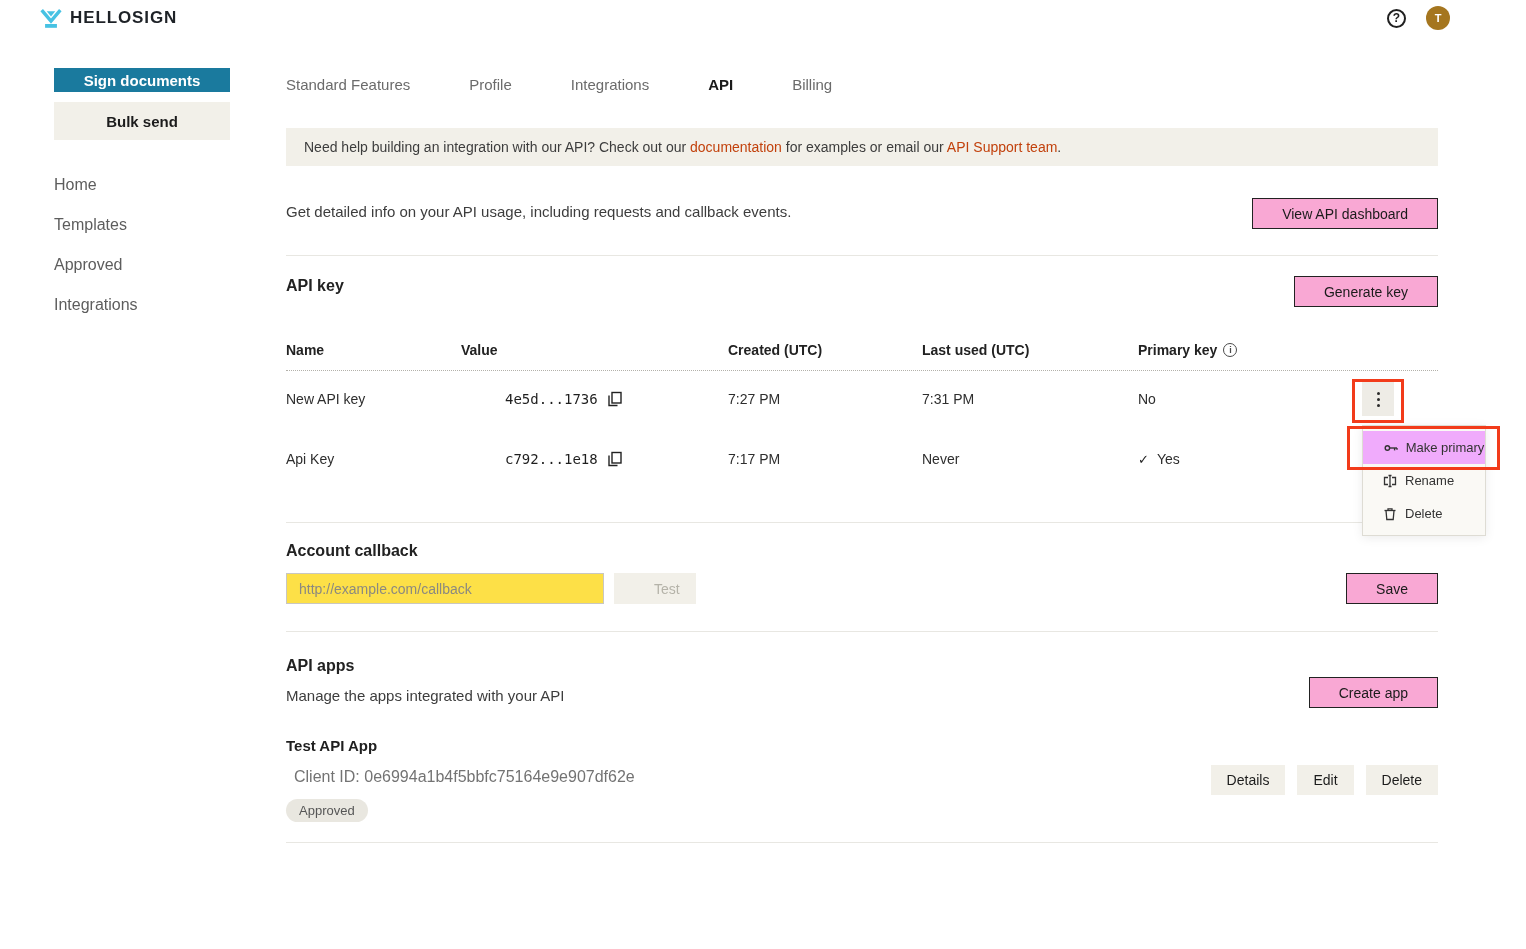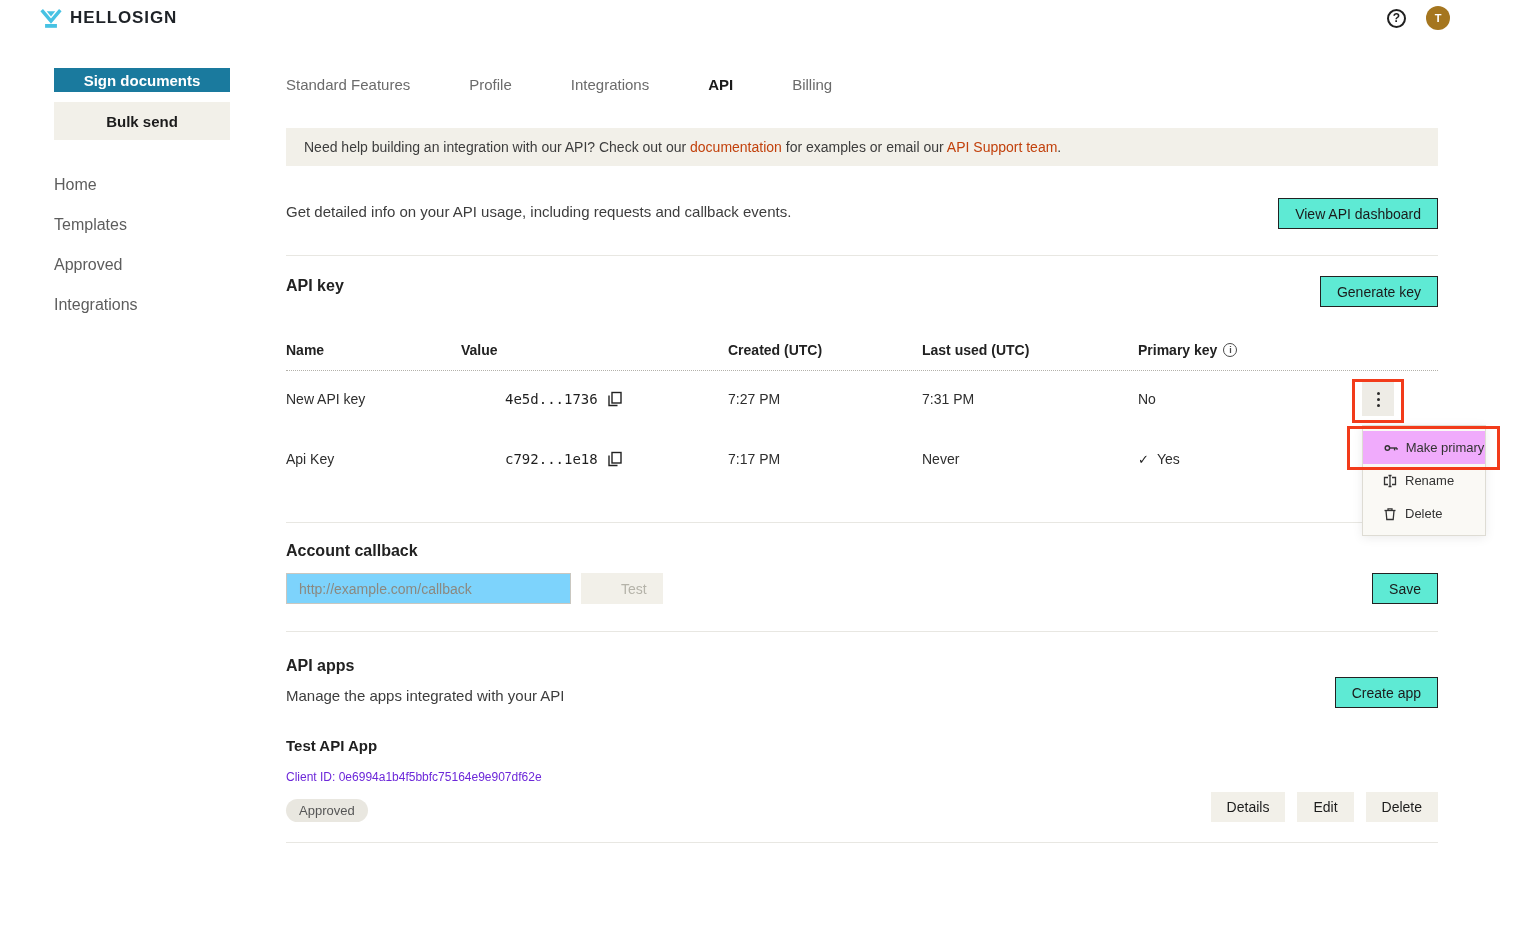--- a/index.html
+++ b/index.html
@@ -65,22 +65,22 @@
   }
   .banner a { color: #c2410c; text-decoration: none; cursor: pointer; }
 
   
   .section-row { display: flex; justify-content: space-between; align-items: flex-start; }
   .sec-title { font-size: 16px; font-weight: bold; color: #222; line-height: 20px; }
   .sec-desc { font-size: 15px; color: #3d3d3d; margin-top: 11px; line-height: 18px; }
   .divider { border: none; border-top: 1px solid #e8e7e2; margin: 0; }
 
   .btn-outline {
-    background: #5eead4; border: 1px solid #222; color: #1b1b1b;
-    height: 31px; padding: 0 16px; font-family: inherit; font-size: 14px;
+    background: #f9a8d4; border: 1px solid #222; color: #1b1b1b;
+    height: 31px; padding: 0 29px; font-family: inherit; font-size: 14px;
     display: inline-flex; align-items: center; cursor: pointer; white-space: nowrap;
   }
   .btn-beige {
     background: #f2f0e9; border: none; color: #1c1c1c;
     height: 30px; padding: 0 16px; font-family: inherit; font-size: 14px;
     display: inline-flex; align-items: center; cursor: pointer; white-space: nowrap;
   }
   .btn-beige.disabled { color: #b5b3a9; cursor: default; padding-left: 40px; }
 
   .sect-apidash { margin-top: 26px; }
@@ -137,34 +137,34 @@
     height: 33px; display: flex; align-items: center; gap: 8px;
     padding-left: 20px; font-size: 13px; color: #333; cursor: pointer;
   }
   .menu-item.hover { background: #f0abfc; justify-content: center; }
   .menu-item svg { flex: none; }
 
   
   .sect-callback { margin-top: 18px; }
   .cb-row { display: flex; align-items: center; margin-top: 12px; }
   .cb-input {
-    width: 285px; height: 31px; border: 1px solid #c9c7c0; background: #7dd3fc;
+    width: 318px; height: 31px; border: 1px solid #c9c7c0; background: #fde047;
     padding: 0 12px; font-family: inherit; font-size: 14px; color: #333;
   }
   .cb-input::placeholder { color: #8b8980; }
   .cb-test { margin-left: 10px; height: 31px; }
   .cb-save { margin-left: auto; }
   .div-2 { margin-top: 27px; }
 
   
   .sect-apps { margin-top: 24px; }
   .sect-apps .btn-outline { margin-top: 21px; }
-  .app-row { display: flex; justify-content: space-between; align-items: flex-end; margin-top: 29px; }
+  .app-row { display: flex; justify-content: space-between; align-items: center; margin-top: 29px; }
   .app-name { font-size: 15px; font-weight: bold; color: #1f1f1f; line-height: 18px; }
-  .app-client { font-size: 12px; color: #6d28d9; margin-top: 13px; line-height: 18px; }
+  .app-client { font-size: 16px; color: #737373; margin-top: 13px; line-height: 18px; margin-left: 8px; }
   .badge {
     display: inline-flex; align-items: center; margin-top: 13px;
     background: #e9e7e0; color: #565656; border-radius: 12px;
     height: 23px; padding: 0 13px; font-size: 13px;
   }
   .app-actions { display: flex; gap: 12px; }
   .div-3 { margin-top: 20px; }
 </style>
 </head>
 <body>

